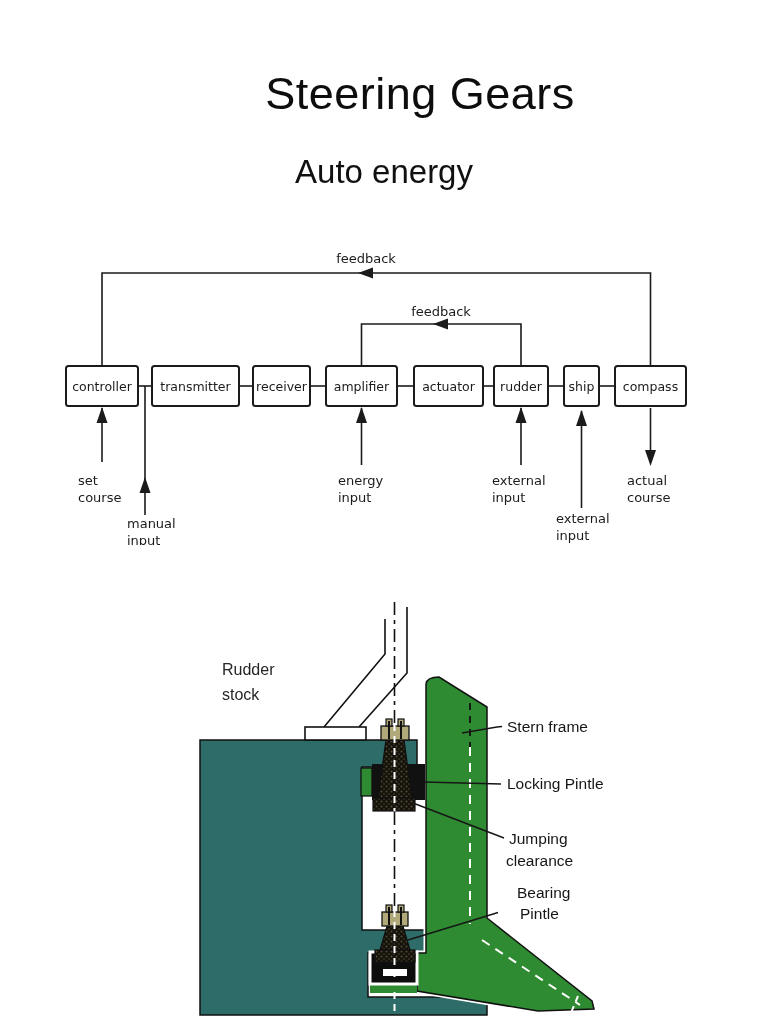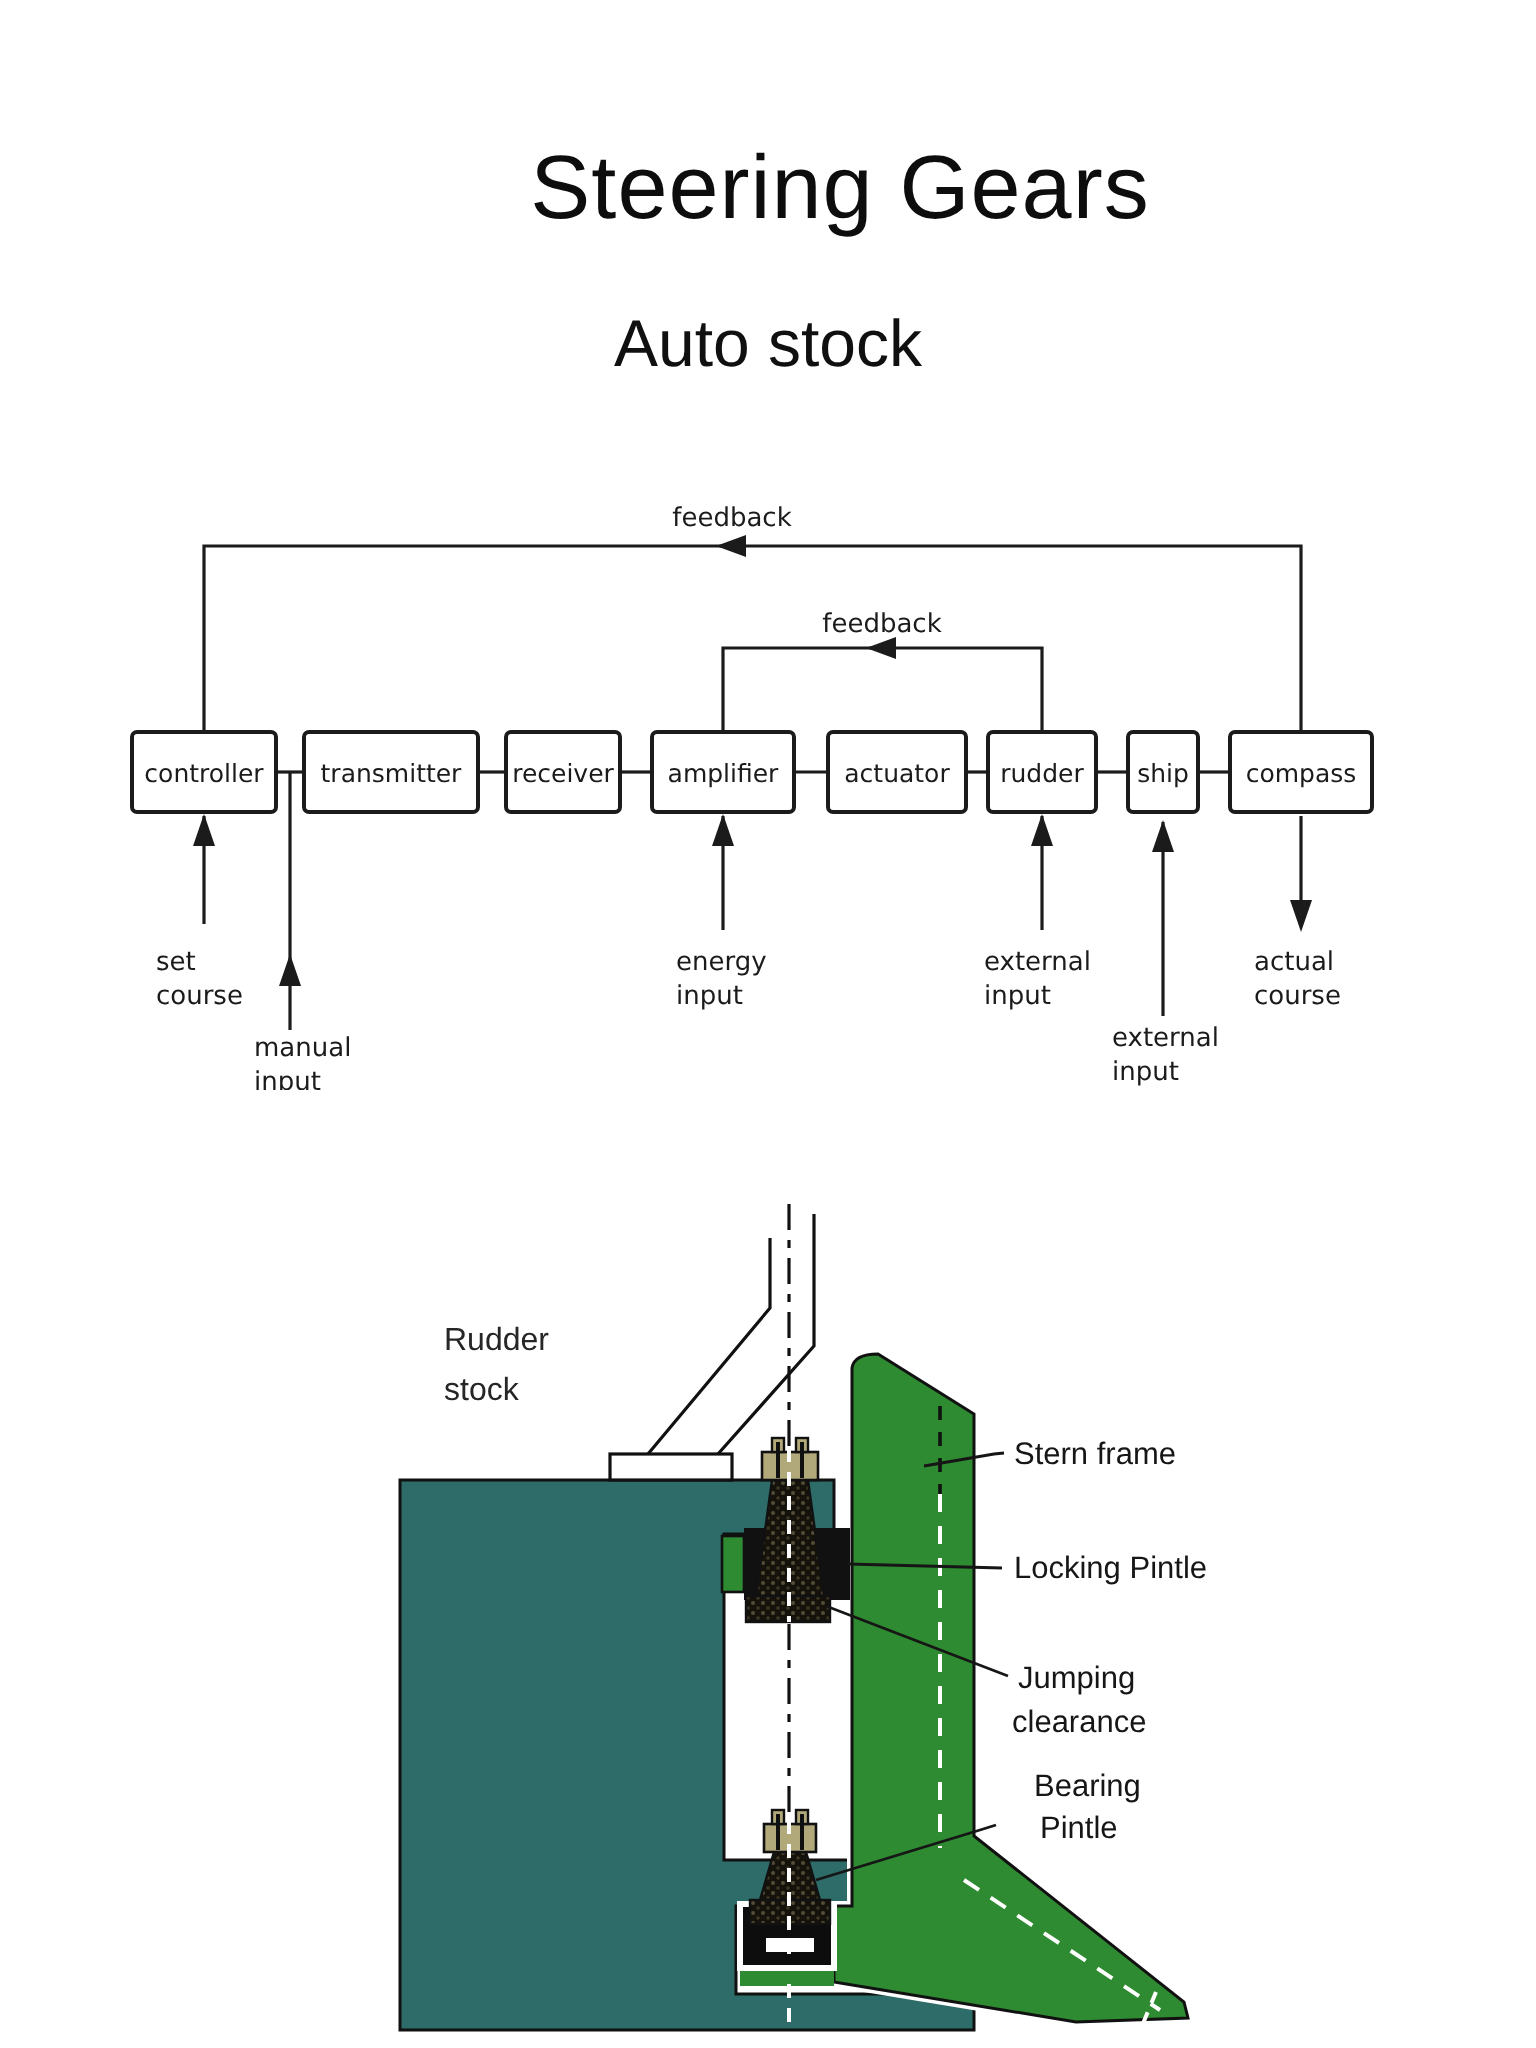--- a/index.html
+++ b/index.html
@@ -21,21 +21,21 @@
   .pd text.rs{font-size:16px;fill:#262626;}
   .pd .leader{stroke:#161616;stroke-width:1.4;fill:none;}
   .pd .outline{stroke:#111111;stroke-width:1.5;}
 </style>
 </head>
 <body>
 
 <div class="page">
 
   <div class="title">Steering Gears</div>
-  <div class="subtitle">Auto stock</div>
+  <div class="subtitle">Auto energy</div>
 
   <svg class="bd" width="768" height="320" viewBox="0 0 768 320">
 
     <polyline points="102,141 102,48 650.5,48 650.5,141"></polyline>
     <polygon points="358,48 373,42.5 373,53.5"></polygon>
     <text x="366" y="38" text-anchor="middle">feedback</text>
 
     <polyline points="361.5,141 361.5,99 521,99 521,141"></polyline>
     <polygon points="433,99 448,93.5 448,104.5"></polygon>
     <text x="441" y="91" text-anchor="middle">feedback</text>

